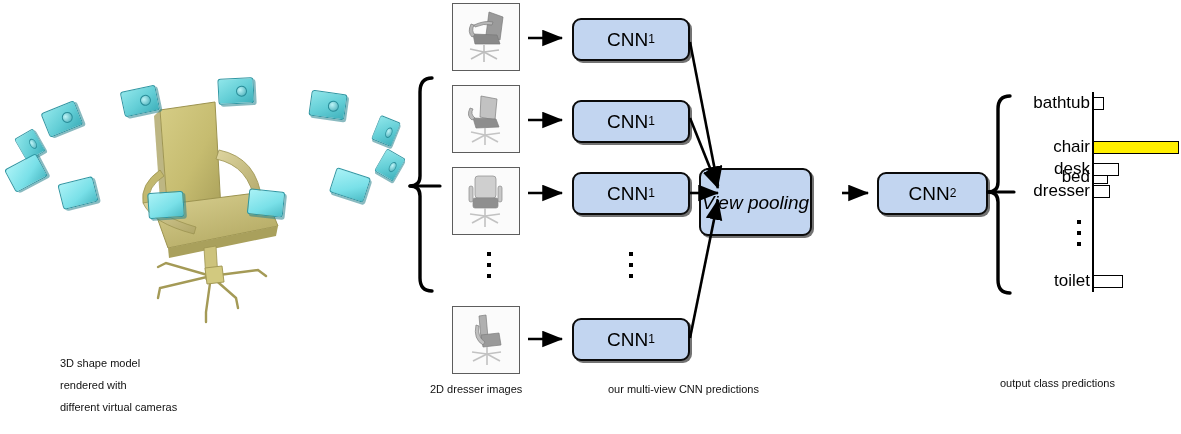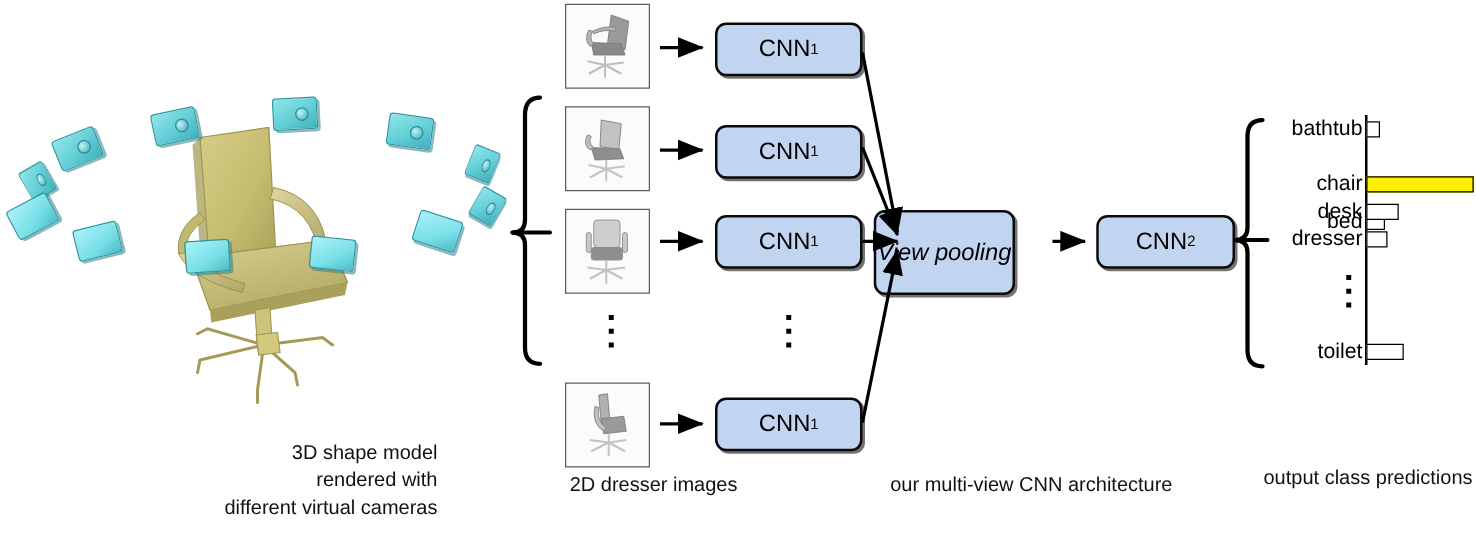--- a/index.html
+++ b/index.html
@@ -15,23 +15,23 @@
     position: relative;
     width: 1181px;
     height: 434px;
     background: #ffffff;
     overflow: hidden;
   }
 
   
   .caption {
     position: absolute;
-    text-align: right;
+    text-align: left;
     font-family: "Liberation Sans", sans-serif;
-    font-size: 16px;
+    font-size: 11px;
     line-height: 22px;
     color: #111;
     white-space: pre-line;
   }
 
   
   .chair-stage { position: absolute; left: 0px; top: 20px; width: 400px; height: 330px; }
 
   
   .cam {
@@ -329,21 +329,21 @@
 
   <div class="node" style="left:699px; top:168px; width:113px; height:68px; flex-direction:column;font-style:italic;">
     <span style="white-space:pre-line;">View pooling</span>
   </div>
 
   <div class="node" style="left:877px; top:172px; width:111px; height:43px;">
     <span>CNN</span>
       <sub>2</sub>
   </div>
 
-  <div class="caption" style="left:608px; top:378px; width:330px;">our multi-view CNN architecture</div>
+  <div class="caption" style="left:608px; top:378px; width:330px;">our multi-view CNN predictions</div>
 
   <div class="pred-chart">
     <div class="pred-axis"></div>
 
     <div class="pred-row" style="top:4px;">
       <span class="pred-label">bathtub</span>
       <span class="pred-bar" style="width:11px;"></span>
     </div>
     <div class="pred-row" style="top:38px;margin-top:40px;">
       <span class="pred-label">bed</span>

